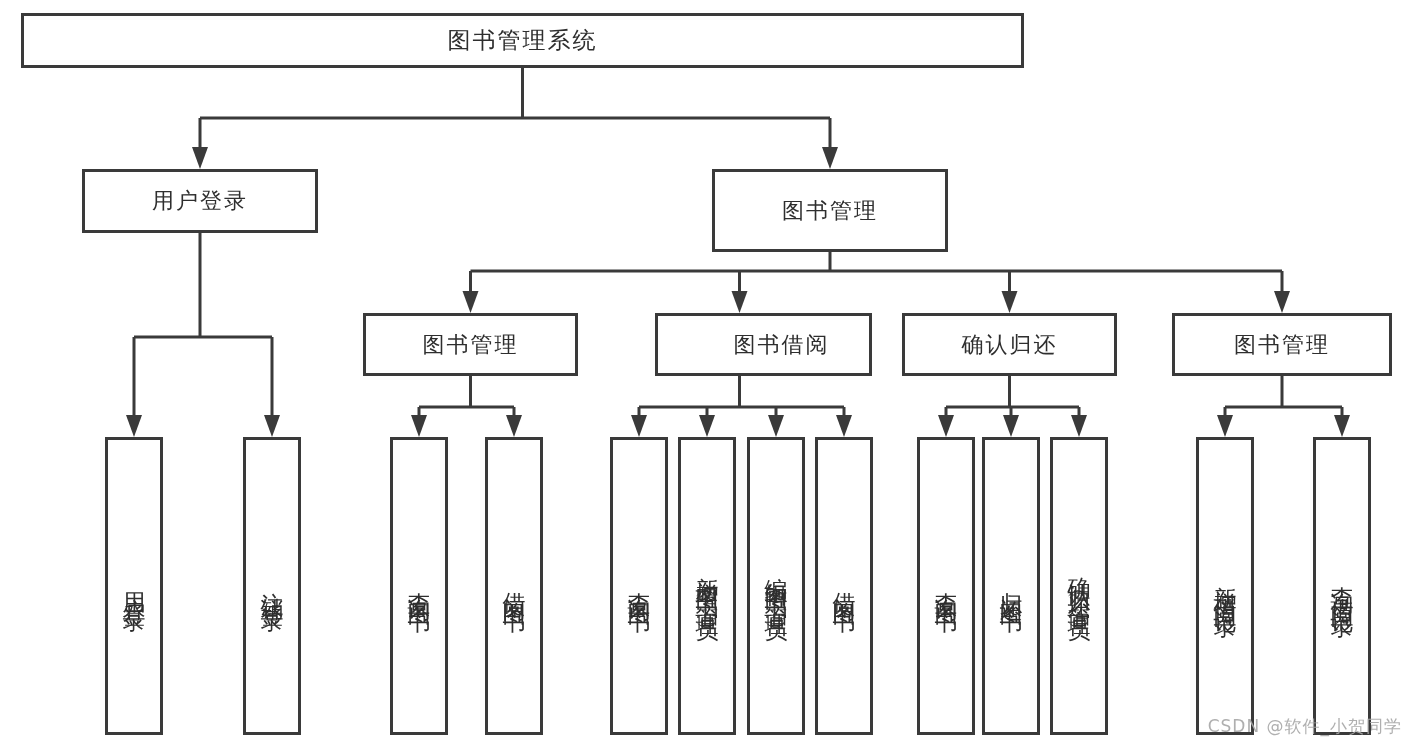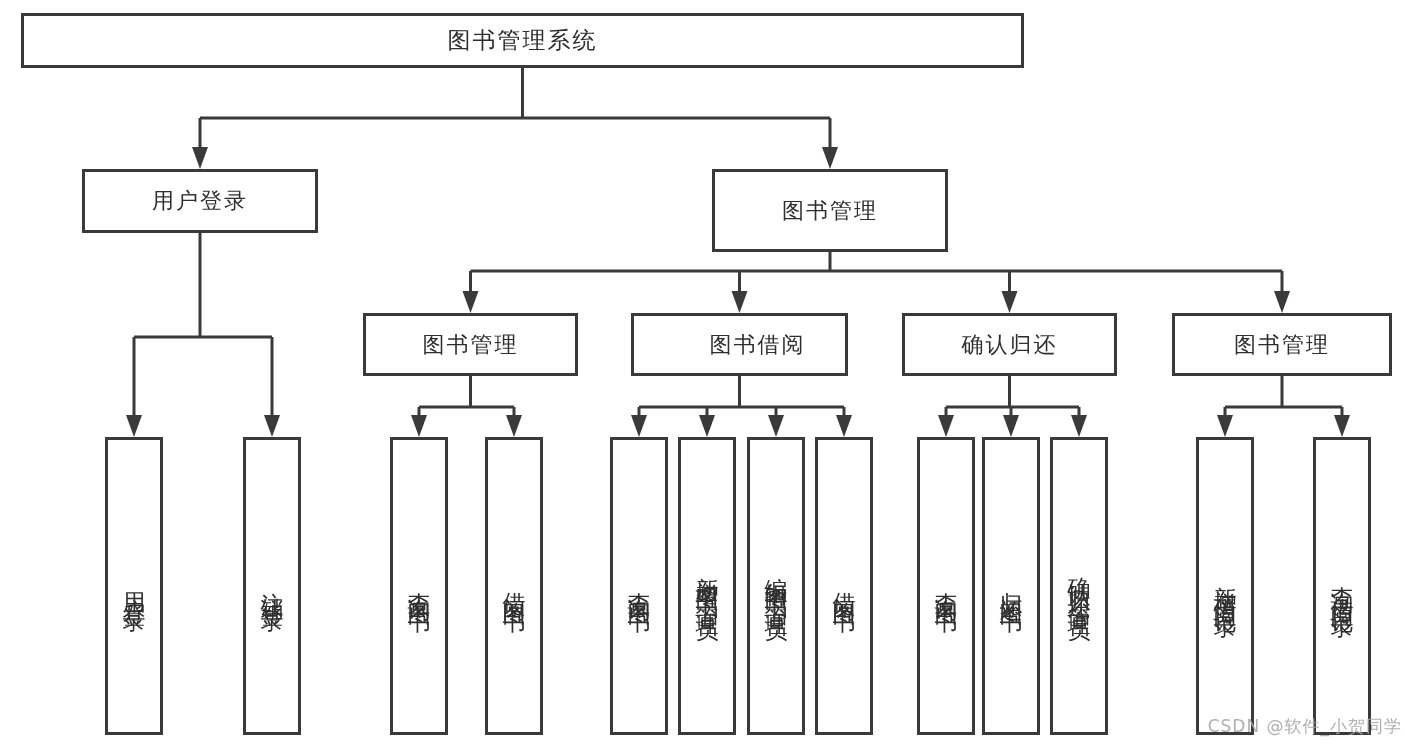--- a/index.html
+++ b/index.html
@@ -28,21 +28,21 @@
     text-align: center;
   }
   .box.h {
     font-size: 22px;
     letter-spacing: 2px;
   }
   .box.root-box { left: 21px; top: 13px; width: 1003px; height: 55px; font-size: 23px; }
   .box.n-user   { left: 82px;  top: 169px; width: 236px; height: 64px; }
   .box.n-book   { left: 712px; top: 169px; width: 236px; height: 83px; }
   .box.n-l3a { left: 363px;  top: 313px; width: 215px; height: 63px; }
-  .box.n-l3b { left: 631px;  top: 313px; width: 217px; height: 63px; padding-left: 36px; }
+  .box.n-l3b { left: 655px;  top: 313px; width: 217px; height: 63px; padding-left: 36px; }
   .box.n-l3c { left: 902px;  top: 313px; width: 215px; height: 63px; }
   .box.n-l3d { left: 1172px; top: 313px; width: 220px; height: 63px; }
   .box.v {
     top: 437px;
     width: 58px;
     height: 298px;
     font-size: 23px;
     writing-mode: vertical-rl;
     text-orientation: mixed;
     letter-spacing: 6px;

